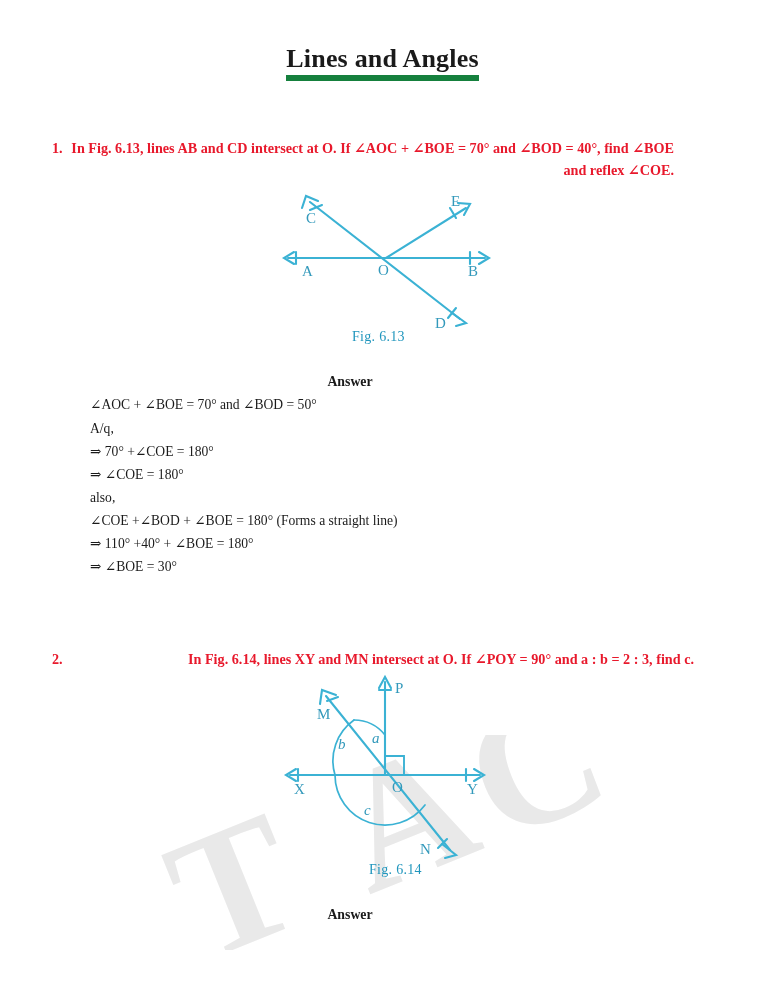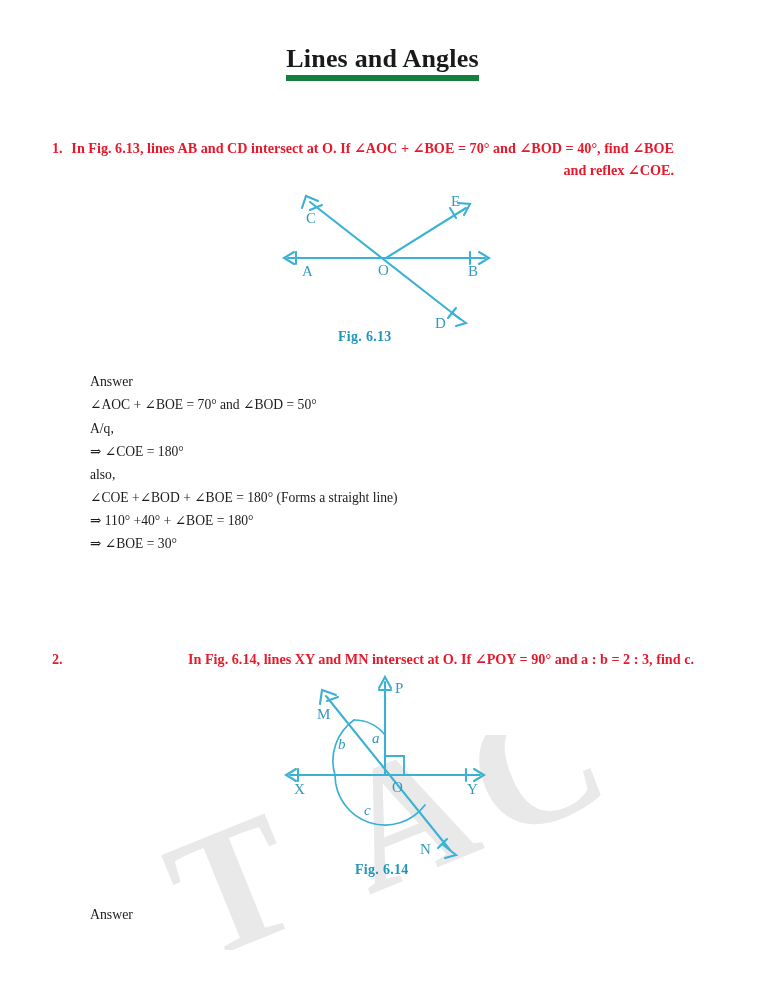--- a/index.html
+++ b/index.html
@@ -91,40 +91,42 @@
   
   .figure {
     position: absolute;
   }
   #figure-1 { left: 270px; top: 186px; width: 250px; height: 170px; }
   #figure-2 { left: 268px; top: 668px; width: 250px; height: 220px; }
   .figure svg { display: block; }
 
   .fig-caption {
     position: absolute;
-    font-weight: bold;
+    font-weight: normal;
     font-size: 14px;
     color: #2196bd;
     letter-spacing: 0.3px;
+    margin-left: 14px;
   }
   #fig-caption-1 { left: 338px; top: 329px; }
   #fig-caption-2 { left: 355px; top: 862px; }
 
   
   .answer-block {
     position: absolute;
     font-size: 13.6px;
     line-height: 1.70;
     color: #1a1a1a;
   }
   #answer-1 { left: 90px; top: 370px; width: 520px; }
   #answer-2 { left: 90px; top: 903px; width: 520px; }
   .answer-heading {
-    font-weight: normal;
+    font-weight: bold;
     font-size: 13.8px;
+    text-align: center;
   }
   .answer-line { white-space: pre-wrap; }
 </style>
 </head>
 <body>
 
 <div class="page">
 
   <svg class="watermark" viewBox="0 0 470 215" xmlns="http://www.w3.org/2000/svg">
     <g fill="#e9e9e9" transform="rotate(-22 235 107)">
@@ -174,20 +176,21 @@
         <text x="108" y="89">O</text>
       </g>
     </svg>
   </div>
   <div class="fig-caption" id="fig-caption-1">Fig. 6.13</div>
 
   <div class="answer-block" id="answer-1">
     <div class="answer-heading">Answer</div>
     <div class="answer-line">∠AOC + ∠BOE = 70° and ∠BOD = 50°</div>
     <div class="answer-line">A/q,</div>
+    <div class="answer-line">⇒ 70° +∠COE = 180°</div>
     <div class="answer-line">⇒ ∠COE = 180°</div>
     <div class="answer-line">also,</div>
     <div class="answer-line">∠COE +∠BOD + ∠BOE = 180° (Forms a straight line)</div>
     <div class="answer-line">⇒ 110° +40° + ∠BOE = 180°</div>
     <div class="answer-line">⇒ ∠BOE = 30°</div>
   </div>
 
   <div class="question" id="question-2">
     <div class="q-num">2.</div>
     <div class="q-text">In Fig. 6.14, lines XY and MN intersect at O. If ∠POY = 90° and a : b = 2 : 3, find c.</div>

